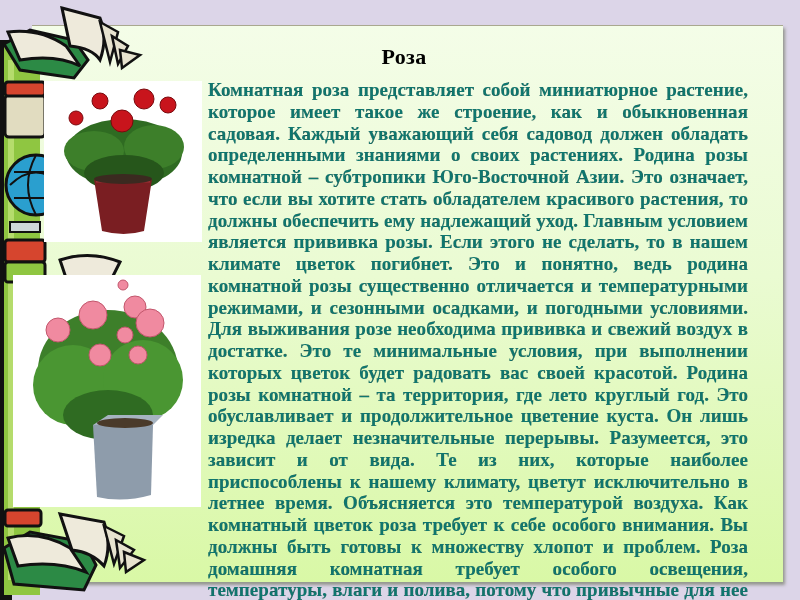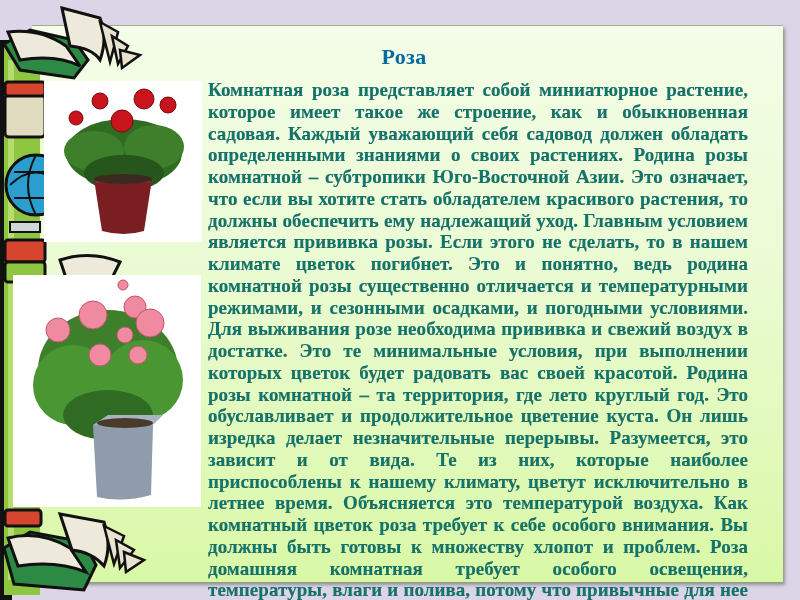--- a/index.html
+++ b/index.html
@@ -1,21 +1,21 @@
 <!DOCTYPE html>
 <html><head>
 <meta charset="utf-8">
 <style>
   html, body { margin:0; padding:0; }
   body { width:800px; height:600px; position:relative; overflow:hidden; background:#dcd5e8; font-family:"Liberation Serif", serif; }
   .panel { position:absolute; left:32px; top:25px; width:751px; height:556px;
     background:linear-gradient(180deg,#f4fde8 0%,#eafbd2 45%,#d9f8a6 100%);
     box-shadow: 2px 3px 3px rgba(90,100,70,0.55); border-top:1px solid #a9a88f; }
   .deco-col { position:absolute; left:0; top:0; width:38px; height:600px; }
-  .title { position:absolute; left:300px; top:44px; width:208px; text-align:center; color:#0369a1;
+  .title { position:absolute; left:300px; top:44px; width:208px; text-align:center; color:#000000;
     font-weight:bold; font-size:22px; letter-spacing:0.3px; }
   .body-text { position:absolute; left:208px; top:79px; width:540px; text-align:justify;
     font-size:19px; line-height:21.75px; color:#0f766e; font-weight:bold; -webkit-text-stroke:0.1px #222; letter-spacing:0.05px; }
   .body-text p { margin:0; text-align-last:left; }
   .img { position:absolute; background:#fff; overflow:hidden; }
   .img1 { left:44px; top:81px; width:158px; height:161px; }
   .img2 { left:13px; top:275px; width:188px; height:232px; }
   svg { display:block; }
 </style>
 </head>

